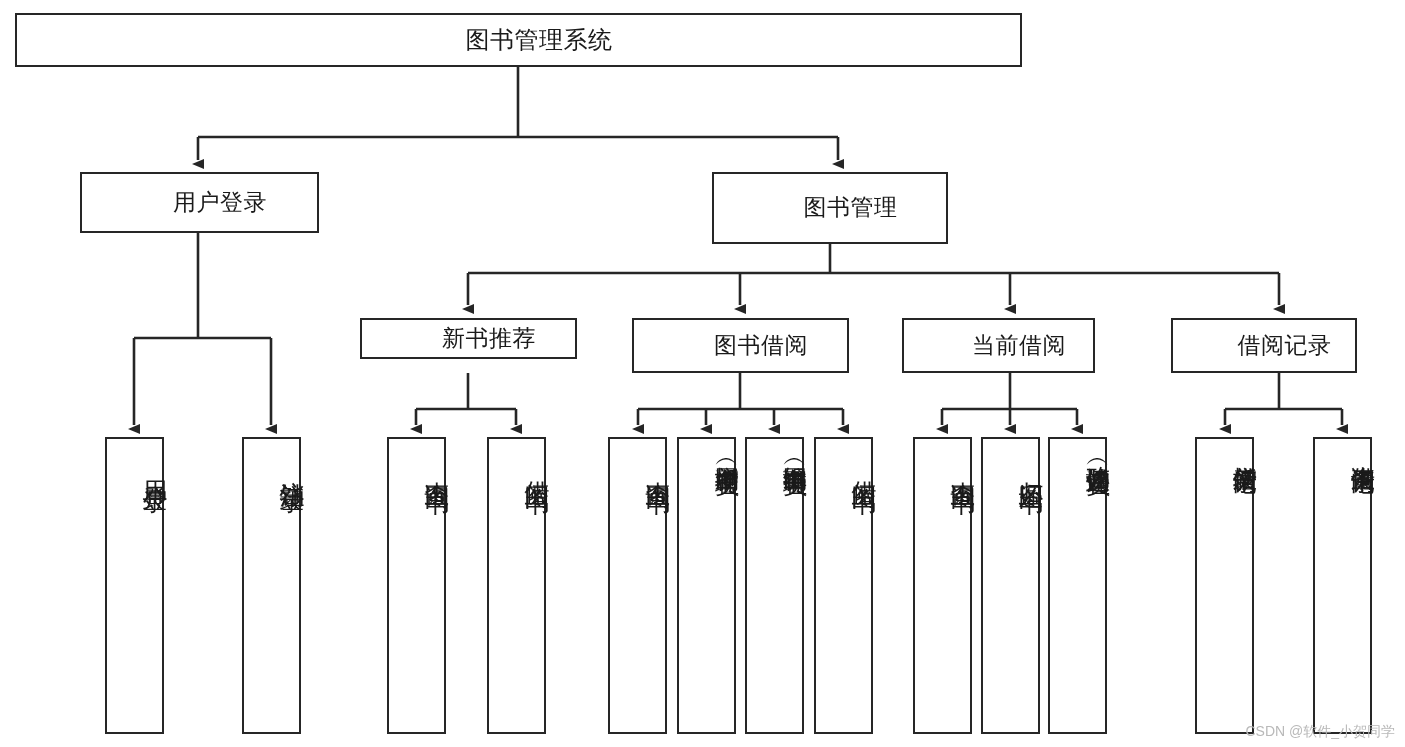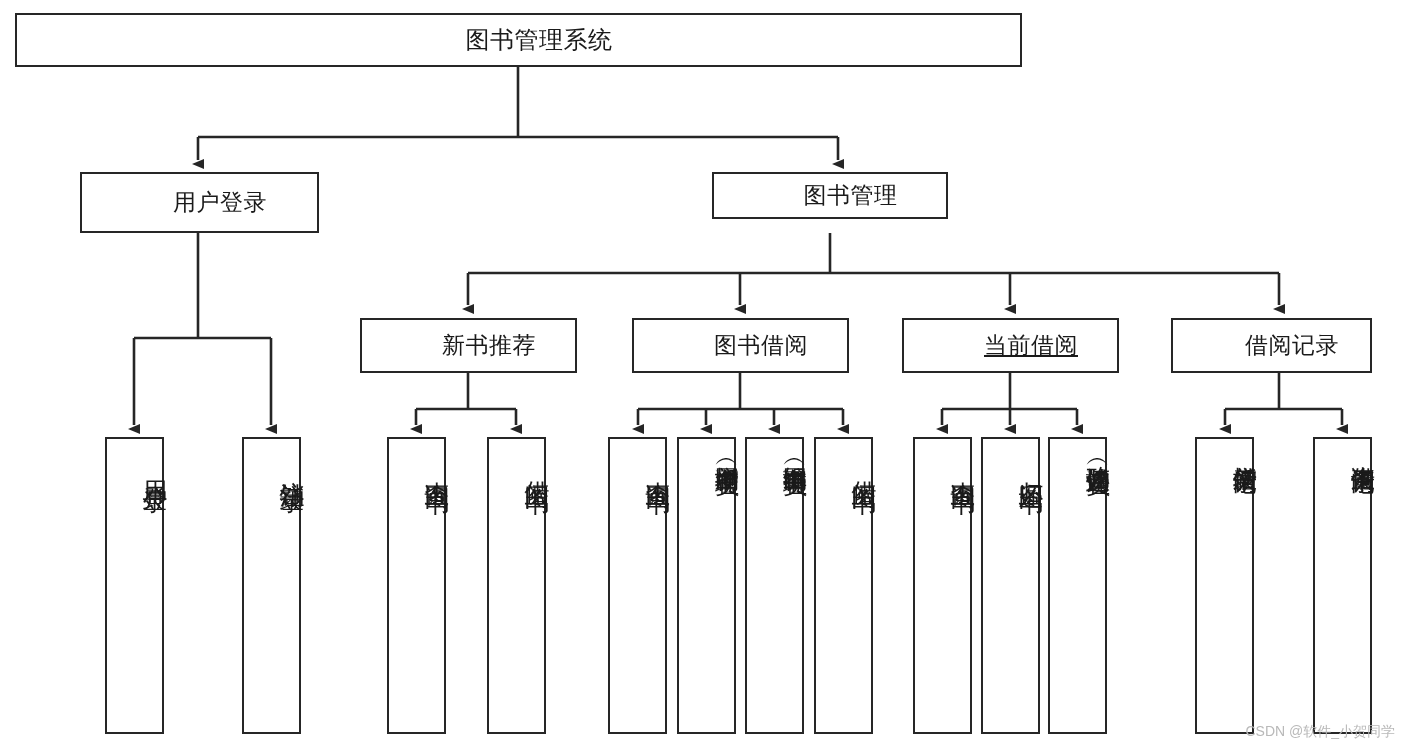--- a/index.html
+++ b/index.html
@@ -138,37 +138,37 @@
   </svg>
 
   <div class="node horiz root" style="left:15px; top:13px; width:1007px; height:54px;">
     <span class="node-label">图书管理系统</span>
   </div>
 
   <div class="node horiz" style="left:80px; top:172px; width:239px; height:61px;">
     <span class="node-label">用户登录</span>
   </div>
 
-  <div class="node horiz" style="left:712px; top:172px; width:236px; height:47px;">
+  <div class="node horiz" style="left:712px; top:172px; width:236px; height:72px;">
     <span class="node-label">图书管理</span>
   </div>
 
-  <div class="node horiz" style="left:360px; top:318px; width:217px; height:55px;">
+  <div class="node horiz" style="left:360px; top:318px; width:217px; height:41px;">
     <span class="node-label">新书推荐</span>
   </div>
 
   <div class="node horiz" style="left:632px; top:318px; width:217px; height:55px;font-family:Liberation Serif, serif;">
     <span class="node-label">图书借阅</span>
   </div>
 
-  <div class="node horiz" style="left:902px; top:318px; width:217px; height:55px;text-decoration:underline;">
+  <div class="node horiz" style="left:902px; top:318px; width:193px; height:55px;">
     <span class="node-label">当前借阅</span>
   </div>
 
-  <div class="node horiz" style="left:1171px; top:318px; width:201px; height:55px;">
+  <div class="node horiz" style="left:1171px; top:318px; width:186px; height:55px;">
     <span class="node-label">借阅记录</span>
   </div>
 
   <div class="node vert" style="left:105px; top:437px; width:59px; height:297px;">
     <span class="node-label">用户登录</span>
   </div>
 
   <div class="node vert" style="left:242px; top:437px; width:59px; height:297px;">
     <span class="node-label">注销登录</span>
   </div>

